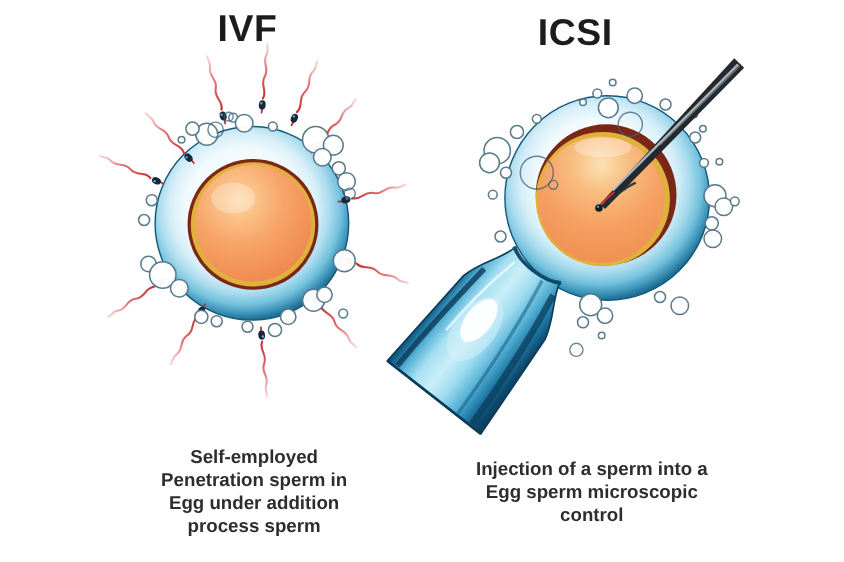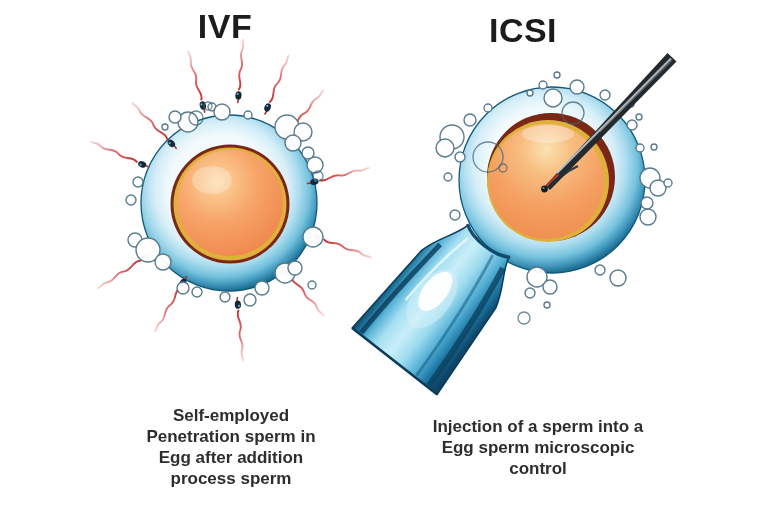--- a/index.html
+++ b/index.html
@@ -197,17 +197,17 @@
       <g>
         <path d="M545,188 C549,183 553,179 558,175" stroke="#c23b2e" stroke-width="1.8" fill="none" stroke-linecap="round"></path>
         <circle cx="544.5" cy="189" r="3.4" fill="#101d28"></circle>
         <circle cx="543.6" cy="188" r="1.1" fill="#5c93ae"></circle>
       </g>
     </g>
   </svg>
 
   <div class="caption caption-ivf">Self-employed
 Penetration sperm in
-Egg after addition
+Egg under addition
 process sperm</div>
   <div class="caption caption-icsi">Injection of a sperm into a
 Egg sperm microscopic control</div>
 </div>
 
 </body></html>

